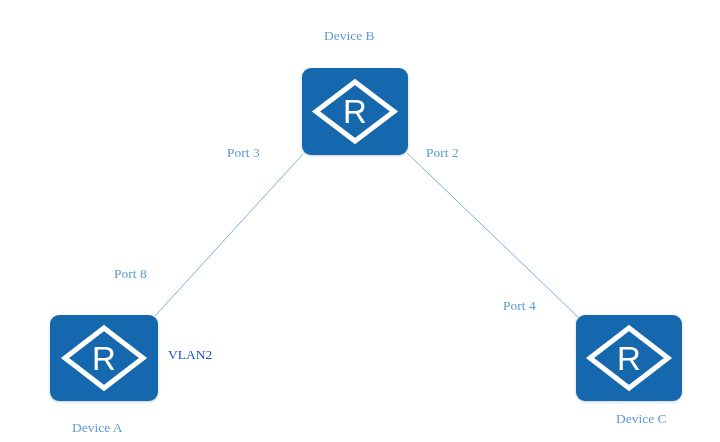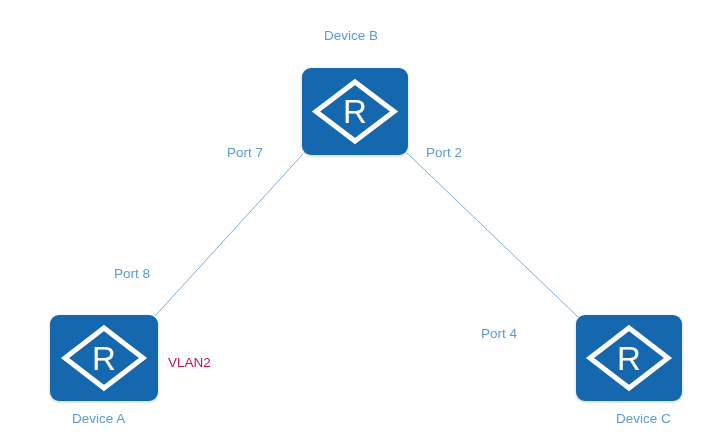--- a/index.html
+++ b/index.html
@@ -43,31 +43,30 @@
     width: 100%;
     height: 100%;
   }
   
   .label {
     position: absolute;
     color: #5B9BD5;
     font-size: 13.5px;
     line-height: 16px;
     white-space: nowrap;
-    font-family: Liberation Sans, sans-serif;
+    font-family: Liberation Serif, serif;
   }
   .device-label {
     color: #5B9BD5;
   }
   .port-label {
     color: #5B9BD5;
   }
   .vlan-label {
-    color: #be185d;
-    margin-top: 8px;
+    color: #1d4ed8;
   }
 </style>
 </head>
 <body>
 
 <div id="diagram">
 
   <svg id="links" viewBox="0 0 720 442" width="720" height="442">
     <line x1="303" y1="154" x2="155" y2="316" stroke="#7BAFDE" stroke-width="1"></line>
     <line x1="407" y1="153" x2="578" y2="317" stroke="#7BAFDE" stroke-width="1"></line>
@@ -83,36 +82,36 @@
     <div class="label device-label" style="left:324px; top:28px;">Device B</div>
   </div>
 
   <div class="node">
     <div class="node-icon" style="left:50px; top:315px; width:108px; height:86px; position:absolute;">
       <svg viewBox="0 0 108 86">
         <polygon points="54,13 93,43 54,73 15,43" fill="none" stroke="#ffffff" stroke-width="5"></polygon>
         <text x="54" y="55" text-anchor="middle" fill="#ffffff" font-family="Liberation Sans, sans-serif" font-size="33">R</text>
       </svg>
     </div>
-    <div class="label device-label" style="left:72px; top:411px;">Device A</div>
+    <div class="label device-label" style="left:72px; top:420px;">Device A</div>
   </div>
 
   <div class="node">
     <div class="node-icon" style="left:576px; top:315px; width:106px; height:86px; position:absolute;">
       <svg viewBox="0 0 106 86">
         <polygon points="53,13 92,43 53,73 14,43" fill="none" stroke="#ffffff" stroke-width="5"></polygon>
         <text x="53" y="55" text-anchor="middle" fill="#ffffff" font-family="Liberation Sans, sans-serif" font-size="33">R</text>
       </svg>
     </div>
     <div class="label device-label" style="left:616px; top:411px;">Device C</div>
   </div>
 
-  <div class="label port-label" style="left:227px; top:145px;">Port 7</div>
+  <div class="label port-label" style="left:227px; top:145px;">Port 3</div>
 
   <div class="label port-label" style="left:426px; top:145px;">Port 2</div>
 
   <div class="label port-label" style="left:114px; top:266px;">Port 8</div>
 
-  <div class="label port-label" style="left:481px; top:298px;margin-top:28px;">Port 4</div>
+  <div class="label port-label" style="left:503px; top:298px;">Port 4</div>
 
   <div class="label vlan-label" style="left:168px; top:347px;">VLAN2</div>
 
 </div>
 
 </body></html>

